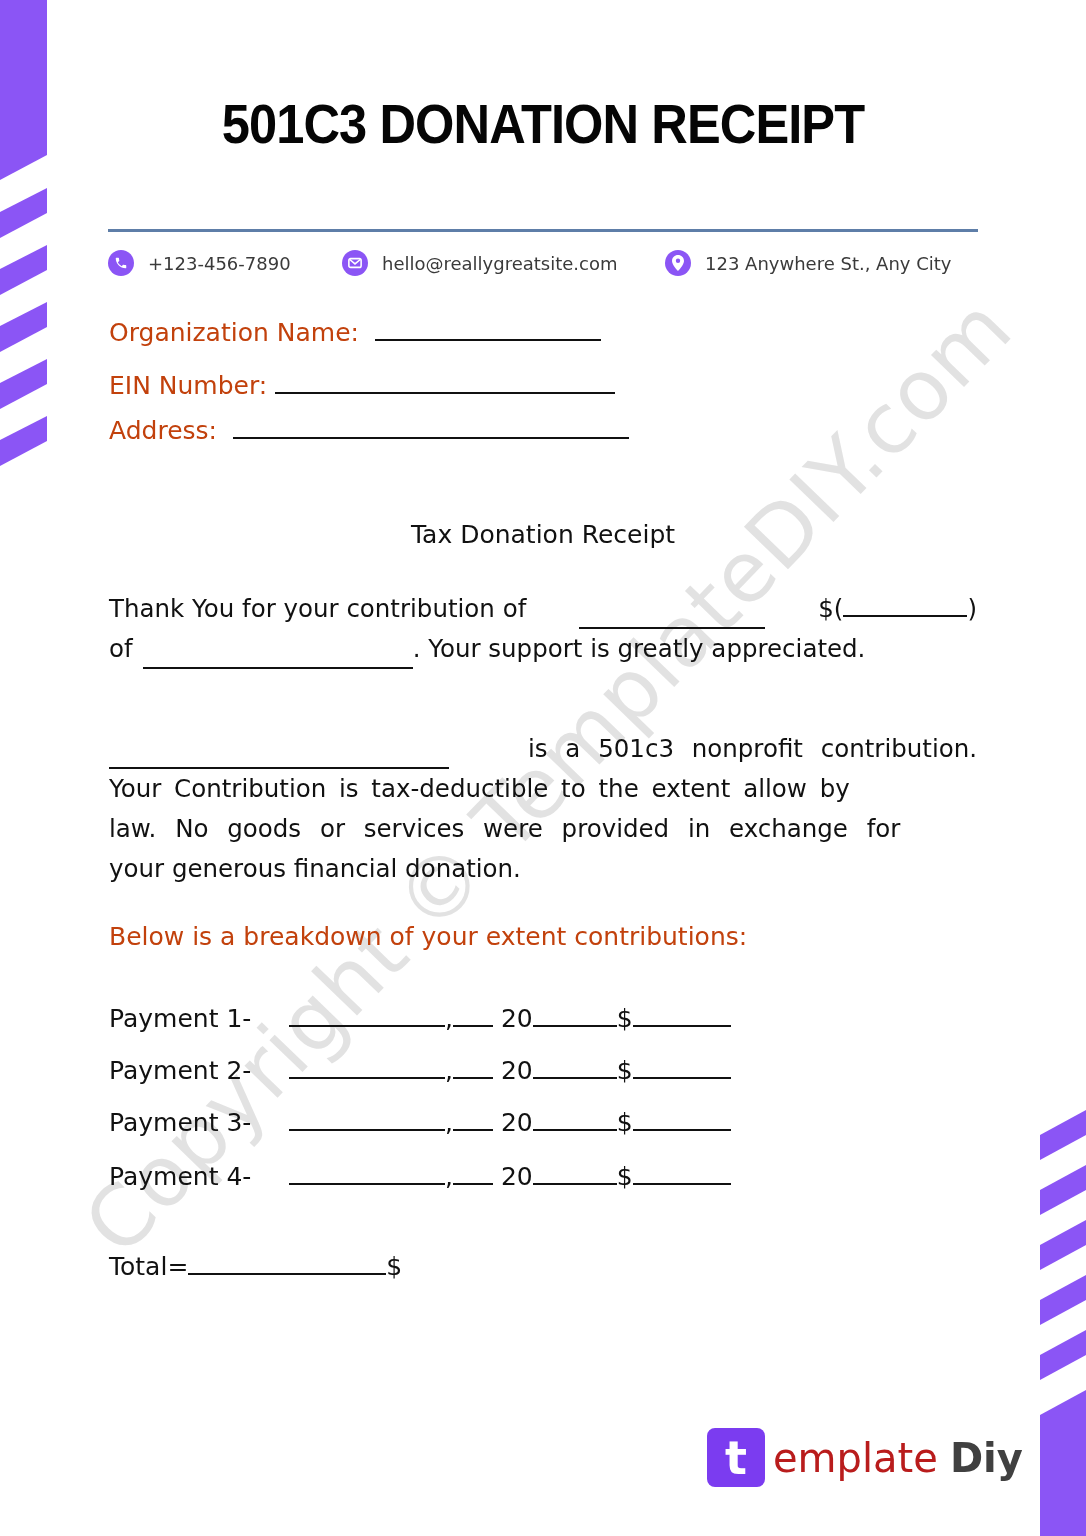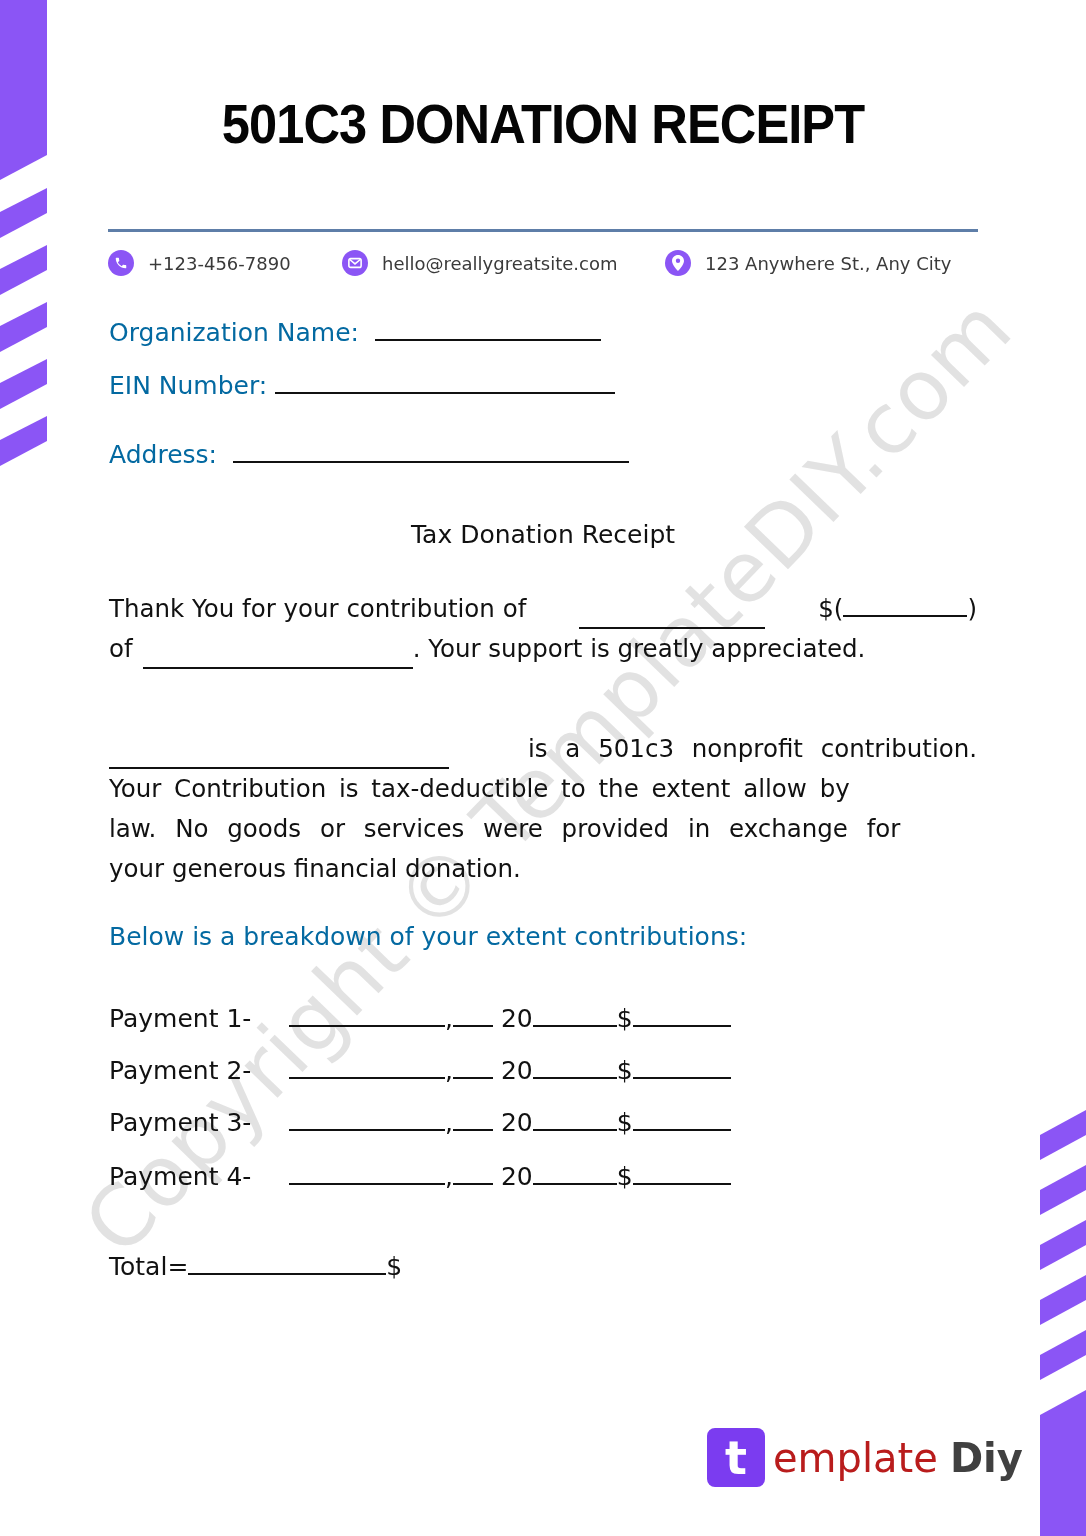--- a/index.html
+++ b/index.html
@@ -2,21 +2,21 @@
 <html><head>
 <meta charset="utf-8">
 <style>
   html, body { margin:0; padding:0; }
   body { width:1086px; height:1536px; position:relative; overflow:hidden; background:#ffffff; font-family:"DejaVu Sans", sans-serif; color:#111; }
   .deco { position:absolute; }
   .title { position:absolute; left:0; width:1086px; top:92px; text-align:center; font-family:"Liberation Sans", sans-serif; font-weight:700; font-size:55px; letter-spacing:-1px; color:#050505; transform:scaleX(0.92); transform-origin:543px 0; }
   .rule { position:absolute; left:108px; top:229px; width:870px; height:3px; background:#5e7ea8; }
   .contact { position:absolute; top:250px; display:flex; align-items:center; font-family:"DejaVu Sans", sans-serif; font-size:18px; color:#3a3a3a; }
   .contact .ic { width:26px; height:26px; border-radius:50%; background:#8b55f5; display:inline-flex; align-items:center; justify-content:center; margin-right:14px; }
-  .field { position:absolute; left:109px; font-family:"DejaVu Sans", sans-serif; font-size:25px; color:#0369a1; white-space:nowrap; }
+  .field { position:absolute; left:109px; font-family:"DejaVu Sans", sans-serif; font-size:25px; color:#c2410c; white-space:nowrap; }
   .blank { display:inline-block; border-bottom:2px solid #111; height:0; vertical-align:baseline; }
   .center-h { position:absolute; left:0; width:1086px; text-align:center; font-size:25px; top:520px; }
   .para { position:absolute; left:109px; width:868px; font-size:24.5px; line-height:40px; text-align:justify; }
   .para .line { display:flex; justify-content:space-between; align-items:flex-end; white-space:nowrap; }
   .pay { position:absolute; left:109px; font-size:25px; white-space:nowrap; }
   .watermark { position:absolute; left:548px; top:776px; transform:translate(-50%,-50%) rotate(-46deg); font-size:84px; color:rgba(150,150,150,0.28); white-space:nowrap; font-family:"DejaVu Sans", sans-serif; letter-spacing:1px; pointer-events:none; }
   .logo { position:absolute; left:707px; top:1428px; display:flex; align-items:center; }
   .logo-box { width:58px; height:59px; background:#7b3cf0; border-radius:8px; color:#fff; font-weight:700; font-size:46px; display:flex; align-items:center; justify-content:center; font-family:"DejaVu Sans", sans-serif; }
   .logo-text { font-size:40px; margin-left:8px; color:#b91c1c; font-family:"DejaVu Sans", sans-serif; }
   .logo-accent { font-weight:700; color:#404040; margin-left:12px; }
@@ -75,21 +75,21 @@
 </div>
 
 <div class="field" style="top:318px">
   <span>Organization Name:</span>
   <span class="blank" style="width:226px;margin-left:8px"></span>
 </div>
 <div class="field" style="top:371px">
   <span>EIN Number:</span>
   <span class="blank" style="width:340px"></span>
 </div>
-<div class="field" style="top:440px">
+<div class="field" style="top:416px">
   <span>Address:</span>
   <span class="blank" style="width:396px;margin-left:8px"></span>
 </div>
 
 <div class="center-h">Tax Donation Receipt</div>
 
 <div class="para" style="top:589px">
   <div class="line">
     <span>Thank You for your contribution of</span>
     <span class="blank" style="width:186px"></span>

